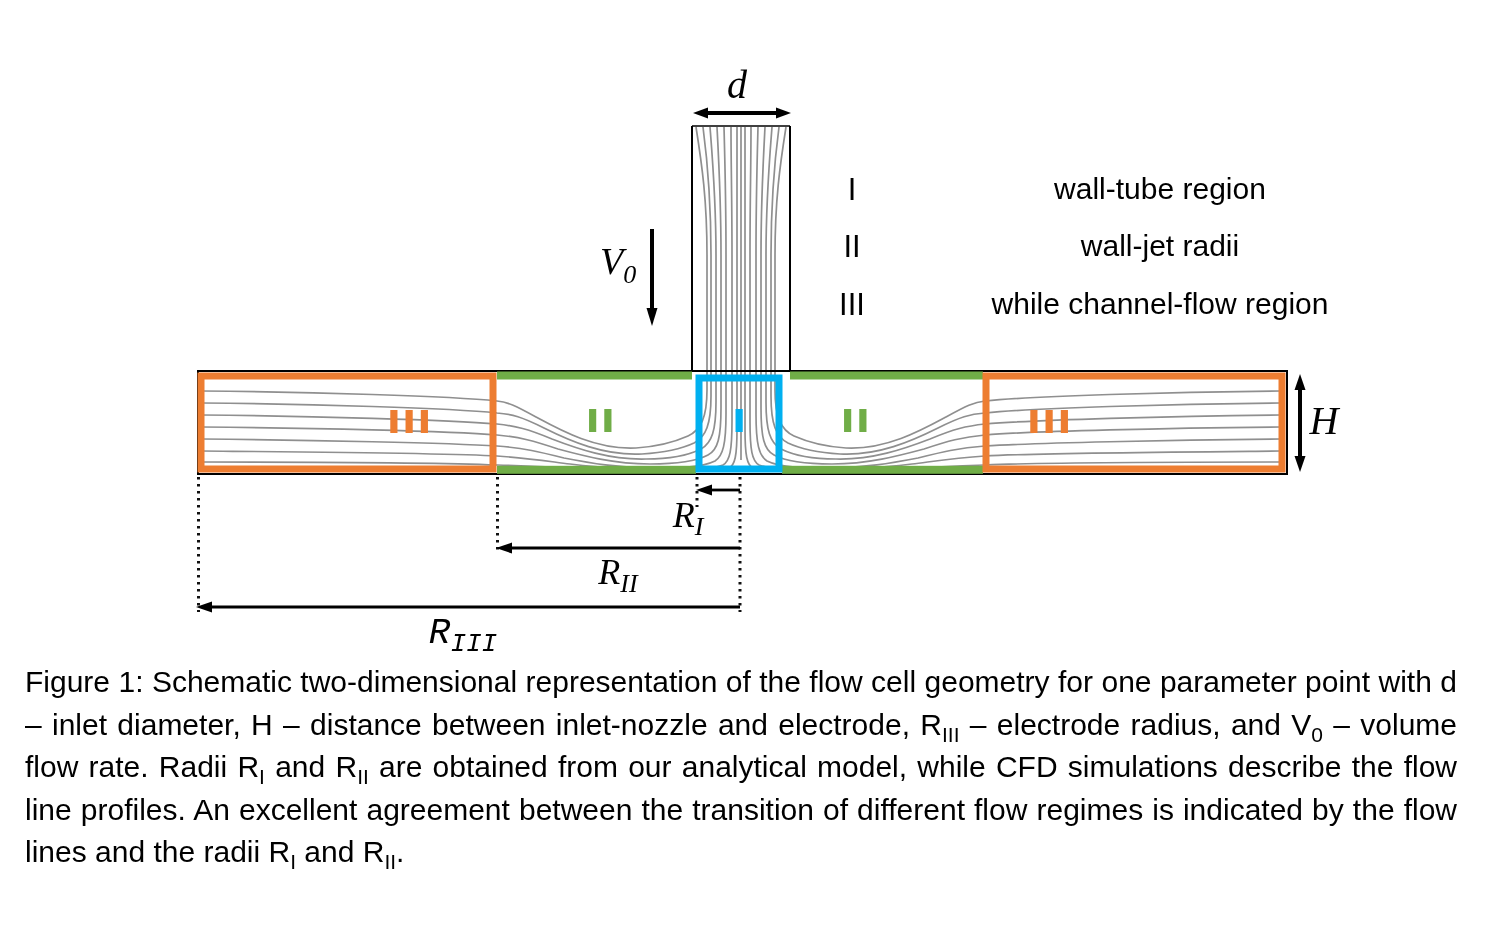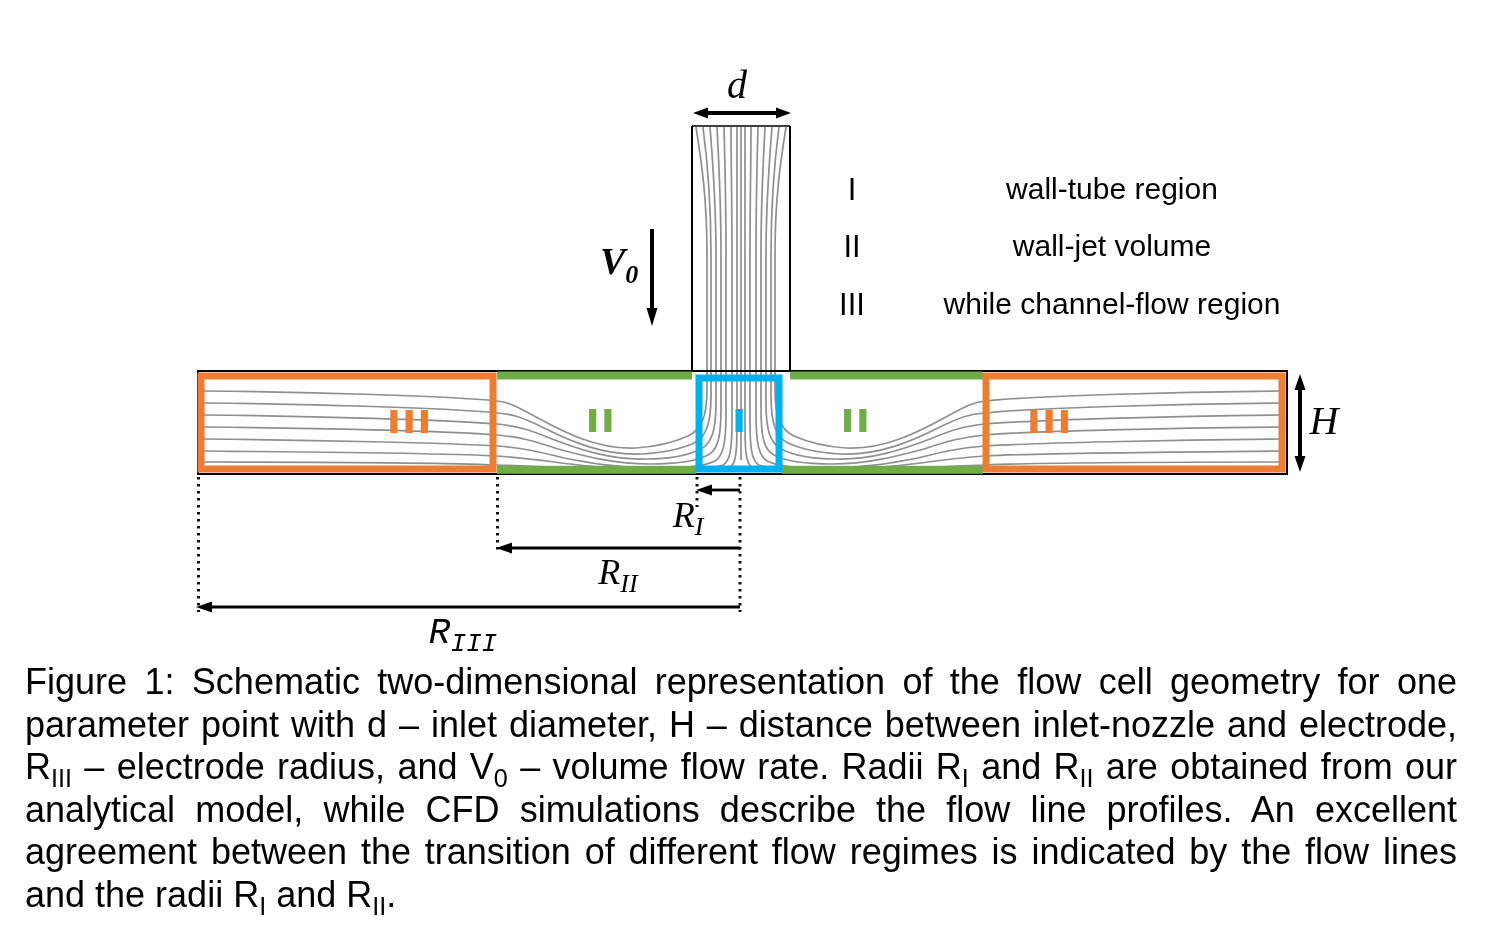--- a/index.html
+++ b/index.html
@@ -25,25 +25,25 @@
     font-weight:bold;font-size:33px;line-height:1;letter-spacing:1px;
     transform:translate(-50%,-50%) scaleX(1.5);
     white-space:nowrap;
   }
   .rl-blue{color:var(--c-blue);}
   .rl-green{color:var(--c-green);}
   .rl-orange{color:var(--c-orange);}
   
   .legend-row{position:absolute;left:0;top:0;width:1485px;height:38px;}
   .legend-numeral{position:absolute;left:822px;width:60px;text-align:center;font-size:31px;}
-  .legend-label{position:absolute;left:902px;width:420px;text-align:center;font-size:30px;}
+  .legend-label{position:absolute;left:950px;width:420px;text-align:center;font-size:30px;}
   
   #caption{
     position:absolute;left:25px;top:661px;width:1432px;
-    font-size:36px;line-height:42.5px;text-align:justify;color:#000;
+    font-size:30px;line-height:42.5px;text-align:justify;color:#000;
   }
   #caption sub{font-size:70%;line-height:0;}
   svg line,svg path,svg rect{vector-effect:none;}
   .flowline{fill:none;stroke:var(--c-gray);stroke-width:1.7;}
 </style>
 </head>
 <body>
 
 <div id="canvas">
 
@@ -113,21 +113,21 @@
     <g stroke="#000" fill="#000">
       <line x1="740" y1="607" x2="208" y2="607" stroke-width="2.8"></line>
       <polygon points="196,607 212,601.5 212,612.5" stroke="none"></polygon>
     </g>
   </svg>
 
   <div class="abs math center" style="left:737px;top:85px;font-size:40px;">
     <span>d</span>
   </div>
 
-  <div class="abs math" style="left:600px;top:242px;font-weight:bold;">
+  <div class="abs math" style="left:600px;top:242px;">
     <span>V</span><sub>0</sub>
   </div>
 
   <div class="abs math center" style="left:1324px;top:421px;font-size:40px;">
     <span>H</span>
   </div>
 
   <div class="abs math center" style="left:688px;top:515px;font-size:36px;">
     <span>R</span><sub>I</sub>
   </div>
@@ -146,21 +146,21 @@
   <div class="abs region-label rl-green" style="left:856px;top:420px;">II</div>
   <div class="abs region-label rl-orange" style="left:1050px;top:421px;">III</div>
 
   <div>
     <div class="legend-row" style="top:172px;">
       <span class="legend-numeral">I</span>
       <span class="legend-label">wall-tube region</span>
     </div>
     <div class="legend-row" style="top:229px;">
       <span class="legend-numeral">II</span>
-      <span class="legend-label">wall-jet volume</span>
+      <span class="legend-label">wall-jet radii</span>
     </div>
     <div class="legend-row" style="top:287px;">
       <span class="legend-numeral">III</span>
       <span class="legend-label">while channel-flow region</span>
     </div>
   </div>
 
   <div id="caption"><span>Figure 1: Schematic two-dimensional representation of the flow cell geometry for one parameter point with d – inlet diameter, H – distance between inlet-nozzle and electrode, R</span><sub>III</sub><span> – electrode radius, and V</span><sub>0</sub><span> – volume flow rate. Radii R</span><sub>I</sub><span> and R</span><sub>II</sub><span> are obtained from our analytical model, while CFD simulations describe the flow line profiles. An excellent agreement between the transition of different flow regimes is indicated by the flow lines and the radii R</span><sub>I</sub><span> and R</span><sub>II</sub><span>.</span></div>
 
 </div>

